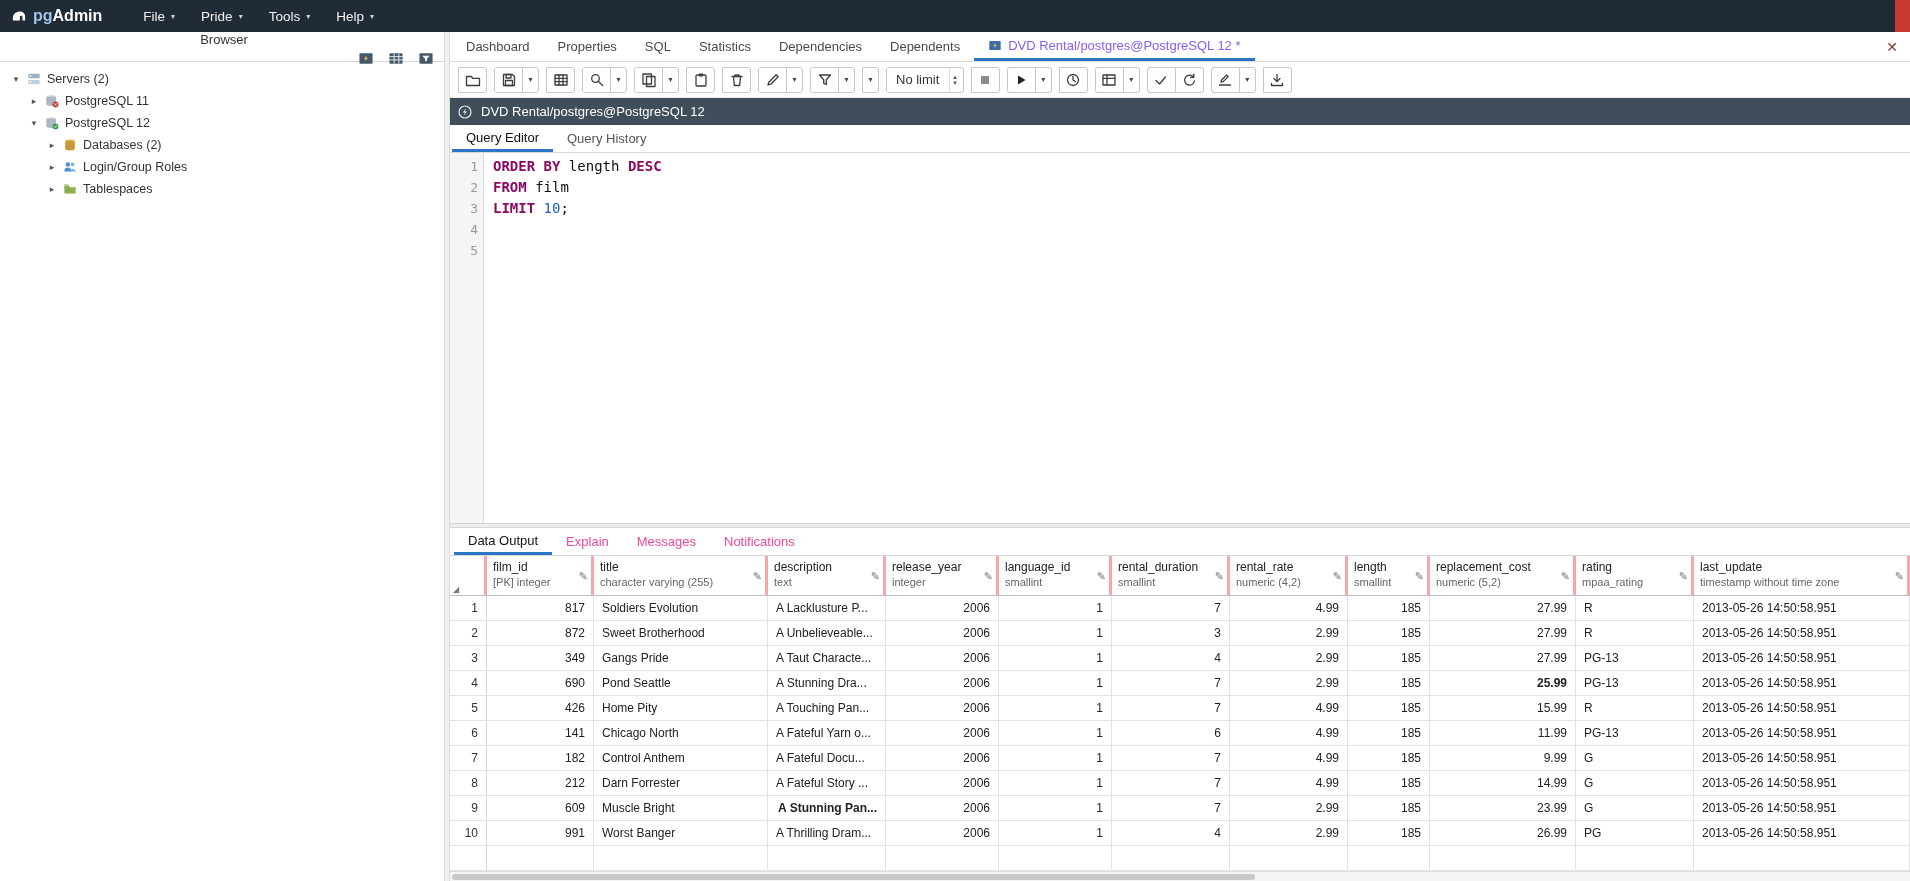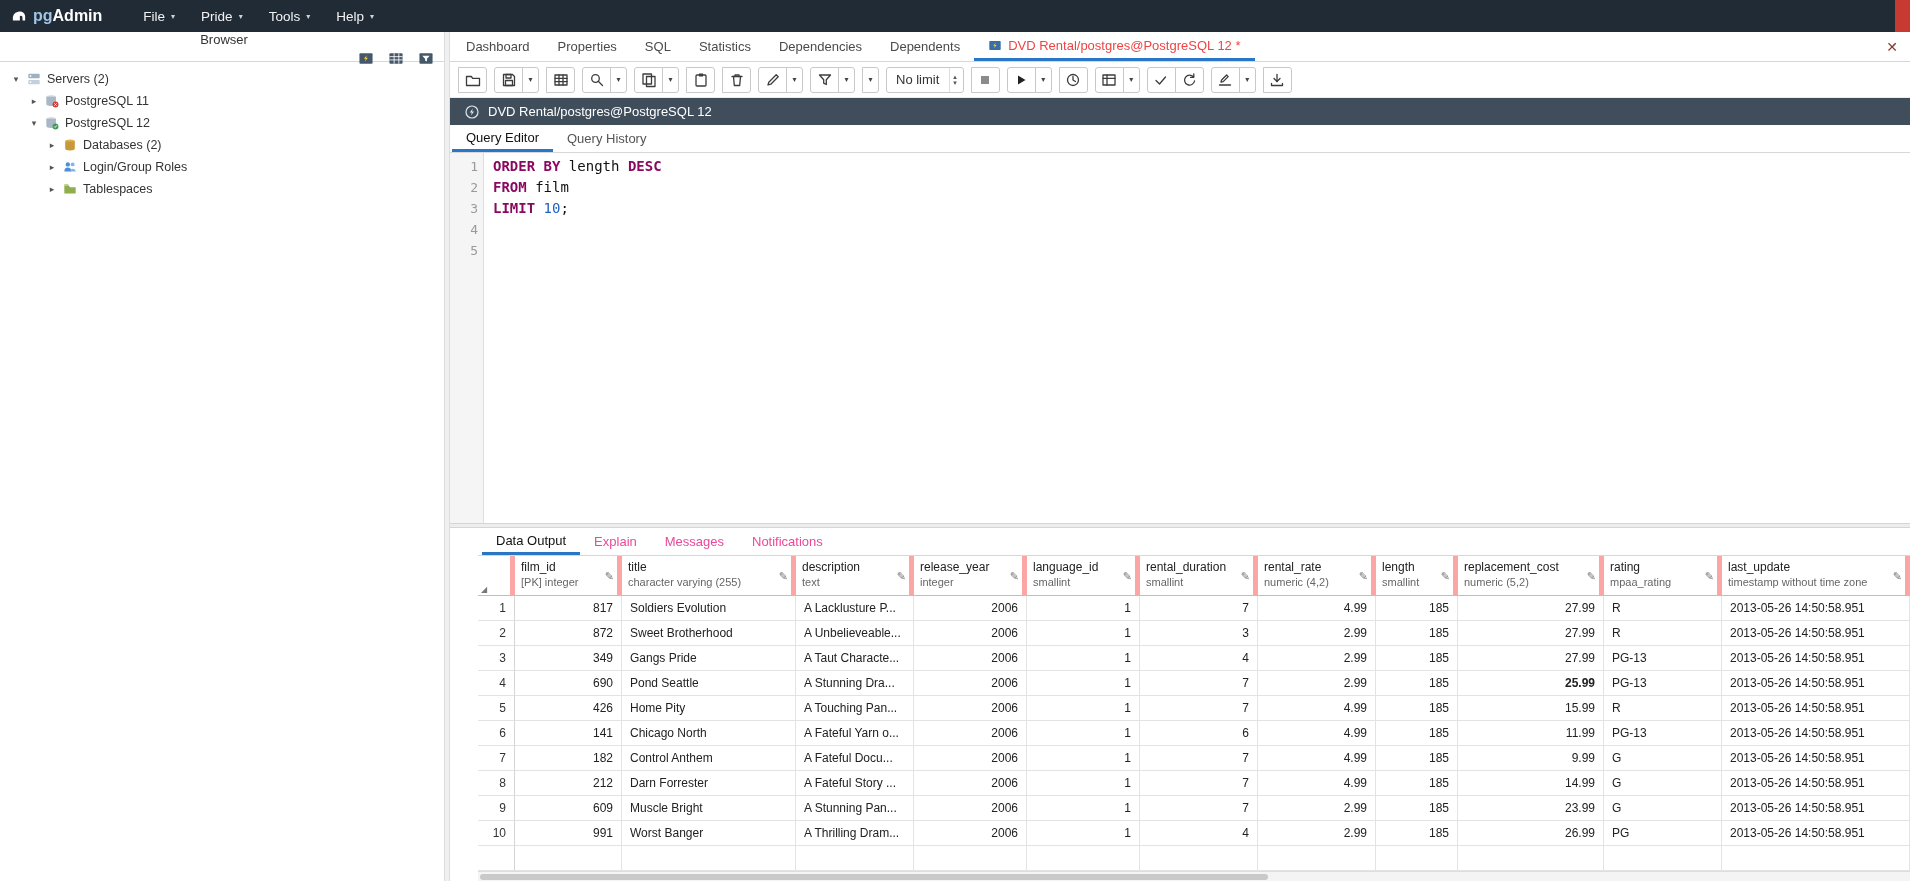--- a/index.html
+++ b/index.html
@@ -32,21 +32,21 @@
   .tlabel { margin-left:3px; }
 
   .v-splitter { width:6px; background:#f0f0f0; border-left:1px solid #ddd; border-right:1px solid #ddd; }
 
   .workspace { flex:1; min-width:0; display:flex; flex-direction:column; }
 
   
   .tabbar { height:30px; display:flex; align-items:stretch; border-bottom:1px solid #d8d8d8; padding:0 8px 0 2px; }
   .plain-tabs { display:flex; }
   .tab { display:flex; align-items:center; padding:0 14px; font-size:13px; color:#4a4a4a; white-space:nowrap; }
-  .tab.active { color:#ef4444; border-bottom:3px solid #2a76c6; }
+  .tab.active { color:#8b5cf6; border-bottom:3px solid #2a76c6; }
   .tab-icon { margin-right:6px; display:flex; }
   .tab-close { margin-left:auto; align-self:center; font-size:14px; color:#8b3a2a; padding:0 4px; }
 
   
   .toolbar { height:36px; display:flex; align-items:center; padding:0 8px; gap:7px; border-bottom:1px solid #ececec; }
   .tgroup { display:flex; }
   .tbtn { height:26px; min-width:29px; background:#fff; border:1px solid #c9c9c9;
     display:flex; align-items:center; justify-content:center; padding:0 4px; }
   .tgroup .tbtn:not(:first-child) { margin-left:-1px; }
   .tgroup .tbtn:first-child { border-radius:3px 0 0 3px; }
@@ -54,47 +54,47 @@
   .tbtn.single { border-radius:3px; }
   .tbtn svg { stroke:#3c3c3c; fill:none; stroke-width:1.3; stroke-linecap:round; stroke-linejoin:round; }
   .dd { min-width:17px; padding:0 3px; font-size:8px; color:#444; }
   .limit-ctl { height:26px; background:#fff; border:1px solid #c9c9c9; border-radius:3px;
     display:flex; align-items:center; padding:0 3px 0 9px; font-size:13px; color:#333; }
   .spinner { display:flex; flex-direction:column; justify-content:center; margin-left:10px;
     padding:0 3px; font-size:7px; line-height:6px; color:#555; border-left:1px solid #ddd; height:100%; }
 
   
   .conn-banner { height:27px; background:#404e5c; display:flex; align-items:center; gap:8px;
-    color:#fff; font-size:13px; padding-left:14px; }
+    color:#fff; font-size:13px; padding-left:7px; }
 
   
   .editor-tabs { height:28px; display:flex; border-bottom:1px solid #d8d8d8; padding-left:2px; }
   .etab { display:flex; align-items:center; padding:0 14px; font-size:13px; color:#555; }
   .etab.active { color:#111; border-bottom:3px solid #2a76c6; }
 
   .editor { flex:1; display:flex; overflow:hidden; font-family:"DejaVu Sans Mono",monospace; font-size:14px; }
   .gutter { width:34px; background:#f5f5f5; border-right:1px solid #ddd; padding:3px 5px 0 0;
     text-align:right; color:#9a9a9a; font-size:13px; }
   .gutter span { display:block; height:21px; line-height:21px; }
   .code-area { flex:1; padding:3px 0 0 9px; }
   .code-line { height:21px; line-height:21px; white-space:pre; color:#111; }
   .kw { color:#8b0862; font-weight:bold; }
   .num { color:#2060c0; }
 
   .h-splitter { height:5px; background:#ededed; border-top:1px solid #d5d5d5; border-bottom:1px solid #d5d5d5; }
 
   
-  .output { height:353px; display:flex; flex-direction:column;padding-left:28px; }
+  .output { height:353px; display:flex; flex-direction:column; }
   .output-tabs { height:28px; display:flex; padding-left:4px; border-bottom:1px solid #d8d8d8; }
   .otab { display:flex; align-items:center; padding:0 14px; font-size:13px; color:#ec4899; }
   .otab.active { color:#111; border-bottom:3px solid #2a76c6; }
 
   .grid { flex:1; display:flex; flex-direction:column; overflow:hidden; }
   .grid-header { display:flex; height:40px; border-bottom:1px solid #bfbfbf; background:#fff; }
-  .hcell { position:relative; border-right:5px solid #fca5a5; padding:4px 16px 0 6px; overflow:hidden; }
+  .hcell { position:relative; border-right:3px solid #fca5a5; padding:4px 16px 0 6px; overflow:hidden; }
   .hcell.corner { width:37px; padding:0; }
   .corner-tri { position:absolute; bottom:1px; left:3px; font-size:8px; color:#777; }
   .col-name { font-size:12px; color:#222; white-space:nowrap; }
   .col-type { font-size:11px; color:#666; margin-top:2px; white-space:nowrap; }
   .edit-icon { position:absolute; right:3px; top:50%; transform:translateY(-50%); font-size:11px; color:#777; }
   .grow { display:flex; height:25px; }
   .rownum { width:37px; border-right:1px solid #d5d5d5; border-bottom:1px solid #e3e3e3;
     font-size:12px; text-align:right; padding-right:8px; line-height:24px; color:#333; }
   .cell { border-right:1px solid #e3e3e3; border-bottom:1px solid #e3e3e3; font-size:12px;
     line-height:24px; padding:0 8px; white-space:nowrap; overflow:hidden; color:#222; }
@@ -675,21 +675,21 @@
               <div class="cell" style="width: 118px; text-align: right;">4.99</div>
               <div class="cell" style="width: 82px; text-align: right;">185</div>
               <div class="cell" style="width: 146px; text-align: right;">14.99</div>
               <div class="cell" style="width: 118px; text-align: left;">G</div>
               <div class="cell flexcell" style="text-align: left;">2013-05-26 14:50:58.951</div>
             </div>
             <div class="grow">
               <div class="rownum">9</div>
               <div class="cell" style="width: 107px; text-align: right;">609</div>
               <div class="cell" style="width: 174px; text-align: left;">Muscle Bright</div>
-              <div class="cell" style="width: 118px; text-align: left;">A Stunning Pan...</div>
+              <div class="cell" style="width: 118px; text-align: right; font-weight: bold;">A Stunning Pan...</div>
               <div class="cell" style="width: 113px; text-align: right;">2006</div>
               <div class="cell" style="width: 113px; text-align: right;">1</div>
               <div class="cell" style="width: 118px; text-align: right;">7</div>
               <div class="cell" style="width: 118px; text-align: right;">2.99</div>
               <div class="cell" style="width: 82px; text-align: right;">185</div>
               <div class="cell" style="width: 146px; text-align: right;">23.99</div>
               <div class="cell" style="width: 118px; text-align: left;">G</div>
               <div class="cell flexcell" style="text-align: left;">2013-05-26 14:50:58.951</div>
             </div>
             <div class="grow">

